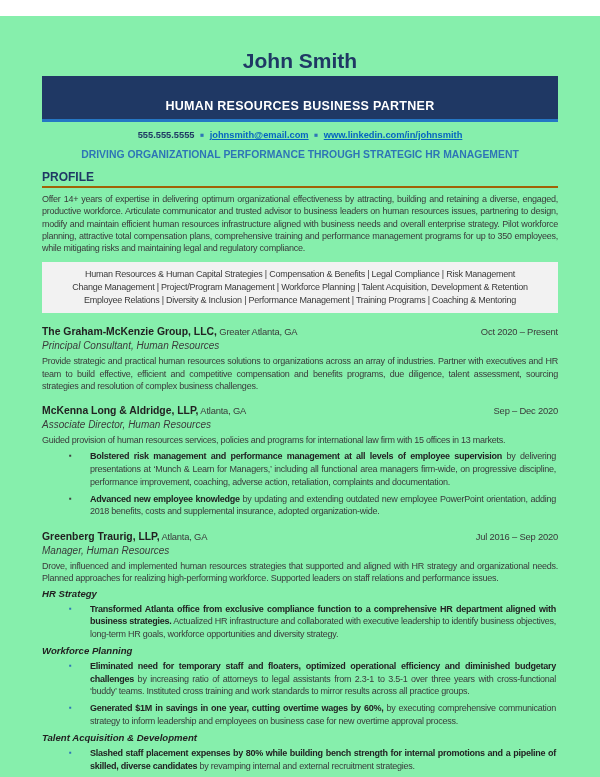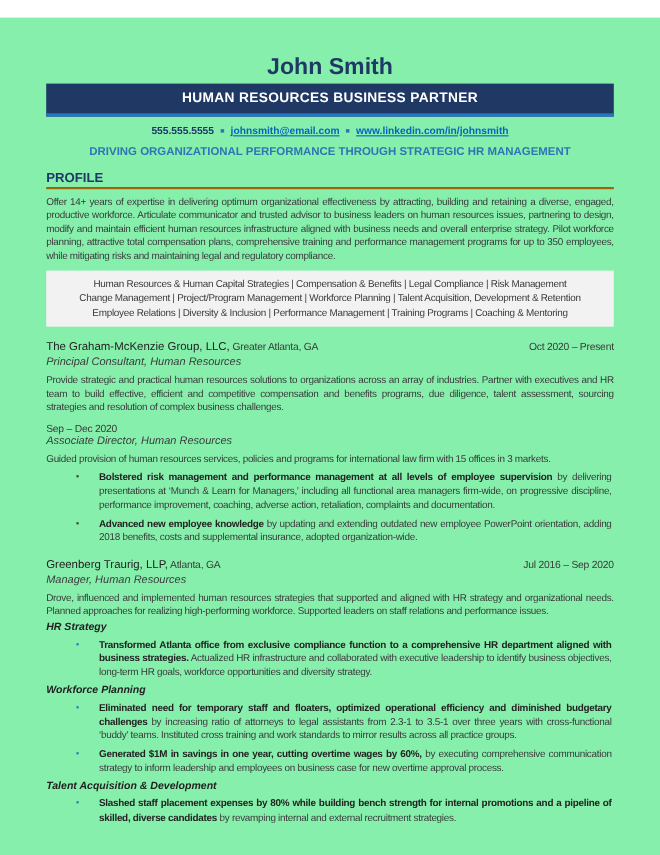--- a/index.html
+++ b/index.html
@@ -23,21 +23,21 @@
     font-size: 21px;
     font-weight: bold;
     color: #1F3864;
     line-height: 1.1;
   }
   .banner {
     margin-top: 4px;
     background: #1F3864;
     border-bottom: 3px solid #2577C4;
     text-align: center;
-    padding: 4px 0 5px 0;
+    padding: 20px 0 5px 0;
   }
   .banner-text {
     color: #ffffff;
     font-weight: bold;
     font-size: 12.5px;
     letter-spacing: 0.3px;
   }
   .contact {
     margin-top: 8px;
     text-align: center;
@@ -98,21 +98,21 @@
 
   
   .job { margin-top: 8px; }
   .job-head {
     display: flex;
     justify-content: space-between;
     align-items: baseline;
   }
   .company {
     font-size: 10.4px;
-    font-weight: normal;
+    font-weight: bold;
     color: #222222;
   }
   .location {
     font-size: 9.4px;
     color: #3a3a3a;
     letter-spacing: -0.2px;
   }
   .dates {
     font-size: 9.4px;
     color: #3a3a3a;
@@ -198,24 +198,27 @@
         <span class="company">The Graham-McKenzie Group, LLC,</span><span class="location"> Greater Atlanta, GA</span>
       </div>
       <div class="dates">Oct 2020 – Present</div>
     </div>
     <div class="job-title">Principal Consultant, Human Resources</div>
     <p class="body-text job-summary">Provide strategic and practical human resources solutions to organizations across an array of industries. Partner with executives and HR team to build effective, efficient and competitive compensation and benefits programs, due diligence, talent assessment, sourcing strategies and resolution of complex business challenges.</p>
   </div>
 
   <div class="job">
     <div class="job-head">
+      <div>
+        <span class="company">McKenna Long &amp; Aldridge, LLP,</span><span class="location"> Atlanta, GA</span>
+      </div>
       <div class="dates">Sep – Dec 2020</div>
     </div>
     <div class="job-title">Associate Director, Human Resources</div>
-    <p class="body-text job-summary">Guided provision of human resources services, policies and programs for international law firm with 15 offices in 3 markets.</p>
+    <p class="body-text job-summary">Guided provision of human resources services, policies and programs for international law firm with 15 offices in 13 markets.</p>
     <ul class="bullets dark">
       <li><span class="b">Bolstered risk management and performance management at all levels of employee supervision</span><span> by delivering presentations at ‘Munch &amp; Learn for Managers,’ including all functional area managers firm-wide, on progressive discipline, performance improvement, coaching, adverse action, retaliation, complaints and documentation.</span></li>
       <li><span class="b">Advanced new employee knowledge</span><span> by updating and extending outdated new employee PowerPoint orientation, adding 2018 benefits, costs and supplemental insurance, adopted organization-wide.</span></li>
     </ul>
   </div>
 
   <div class="job">
     <div class="job-head">
       <div>
         <span class="company">Greenberg Traurig, LLP,</span><span class="location"> Atlanta, GA</span>

